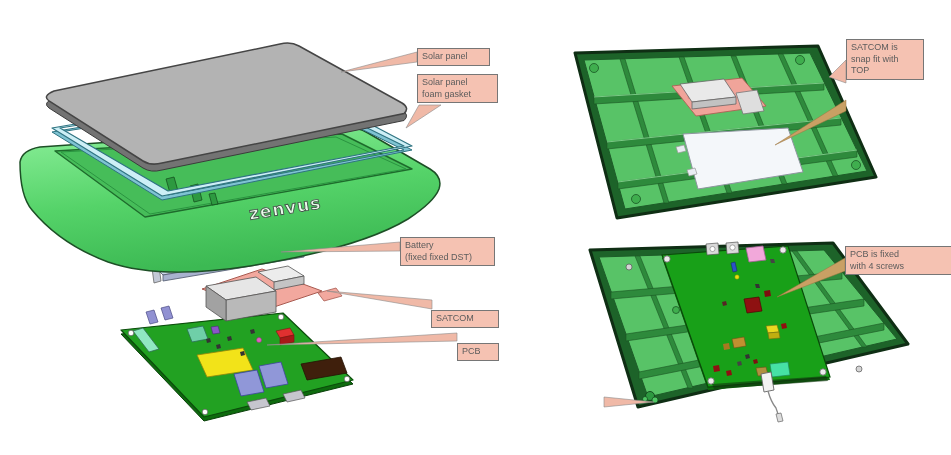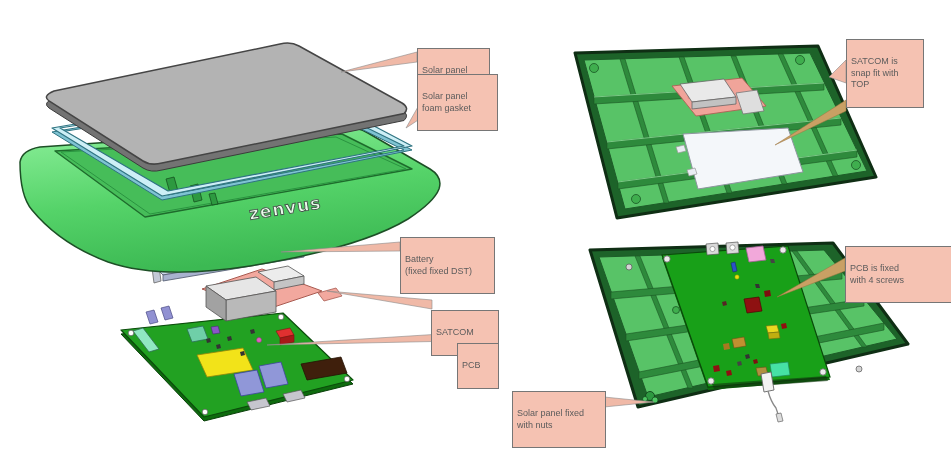--- a/index.html
+++ b/index.html
@@ -5,21 +5,21 @@
   html,body{margin:0;padding:0;background:#ffffff;}
   .canvas{position:relative;width:951px;height:455px;background:#ffffff;overflow:hidden;
           font-family:"Liberation Sans",sans-serif;}
   .canvas svg{position:absolute;left:0;top:0;}
   .callout{
     position:absolute;
     background:#f5c2b2;
     border:1px solid #767676;
     color:#5c5c5c;
     font:9px/1.3 "Liberation Sans",sans-serif;
-    padding:16px 4px;
+    padding:2px 4px;
     white-space:pre-line;
     box-sizing:border-box;
     z-index:5;
   }
   #cl-solar  {left:417px;top:48px; width:73px;}
   #cl-gasket {left:417px;top:74px; width:81px;}
   #cl-batt   {left:400px;top:237px;width:95px;}
   #cl-satcom {left:431px;top:310px;width:68px;}
   #cl-pcb    {left:457px;top:343px;width:42px;}
   #cl-snap   {left:846px;top:39px; width:78px;}
@@ -230,16 +230,14 @@
 foam gasket</div>
   <div class="callout" id="cl-batt">Battery
 (fixed fixed DST)</div>
   <div class="callout" id="cl-satcom">SATCOM</div>
   <div class="callout" id="cl-pcb">PCB</div>
   <div class="callout" id="cl-snap">SATCOM is
 snap fit with
 TOP</div>
   <div class="callout" id="cl-screws">PCB is fixed
 with 4 screws</div>
-  <div class="callout" id="cl-nuts">Solar panel fixed
-with nuts</div>
 
 </div>
 
 </body></html>

